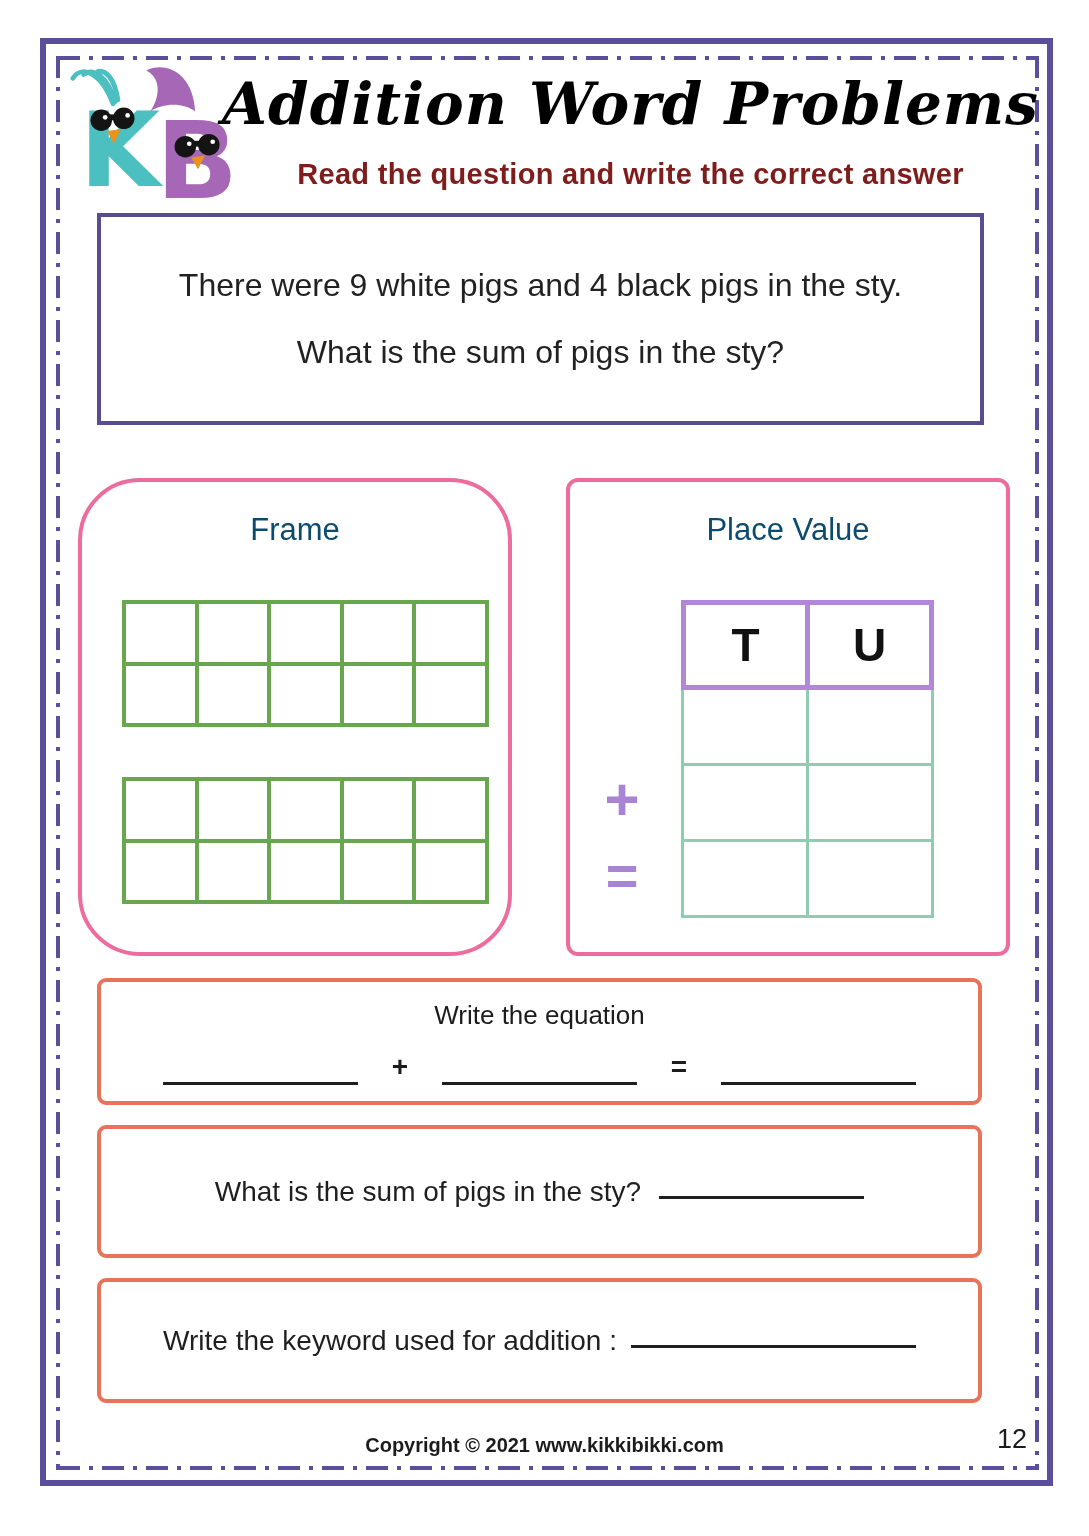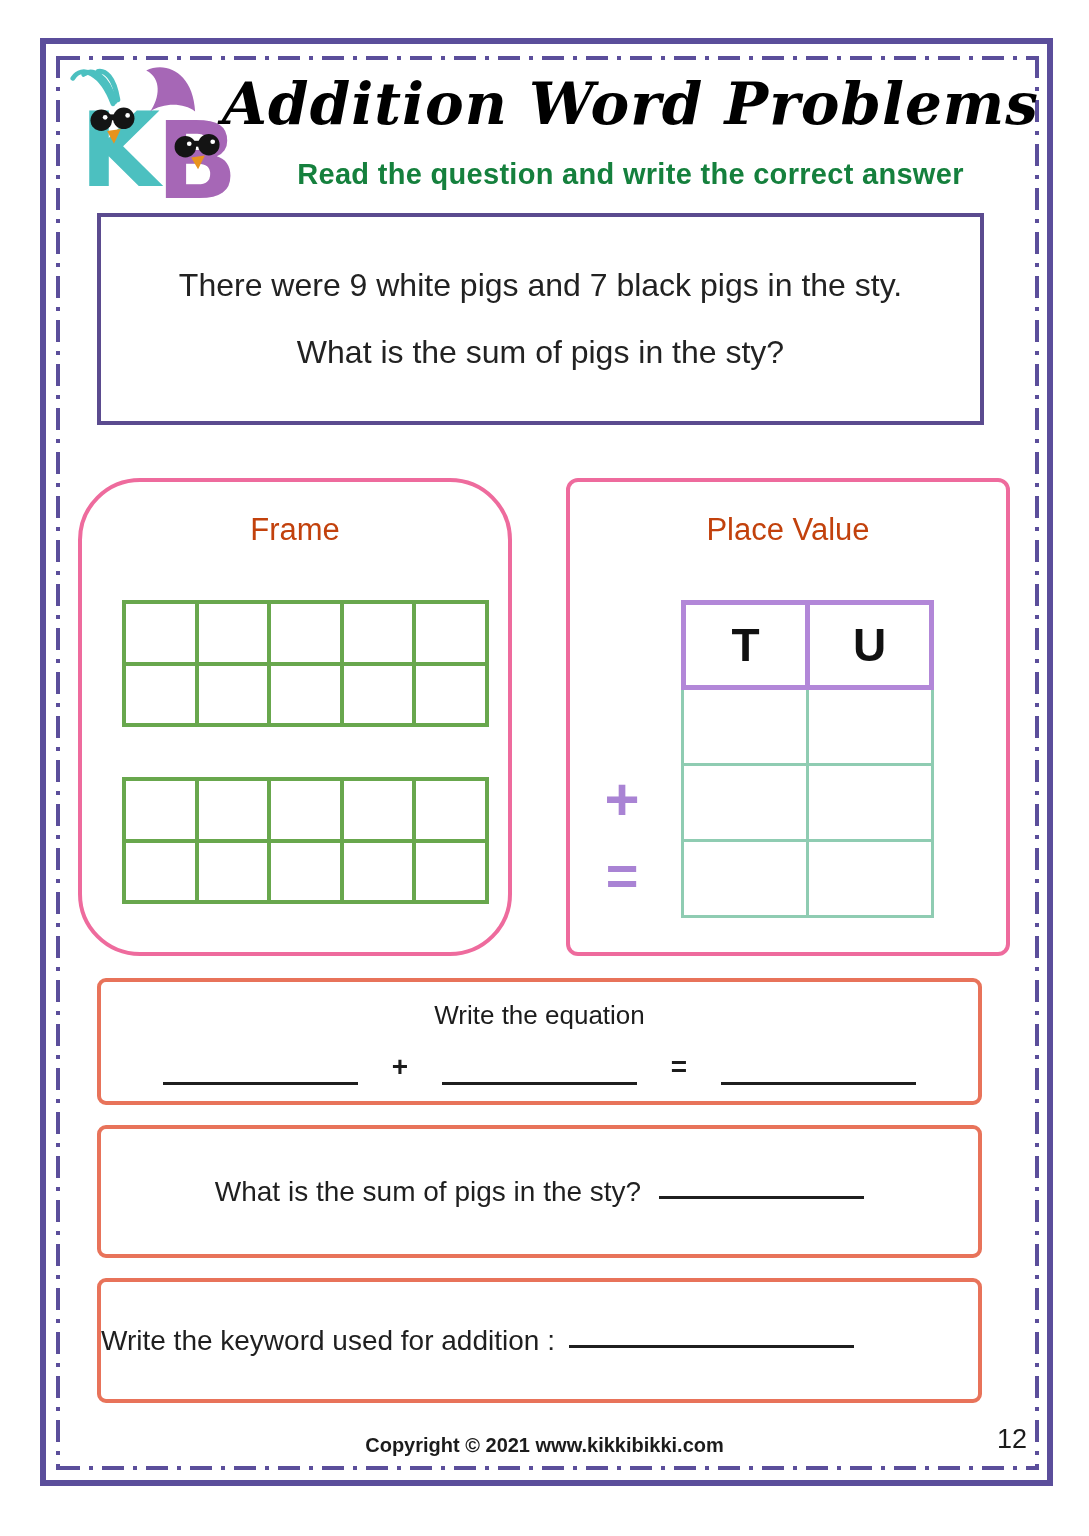--- a/index.html
+++ b/index.html
@@ -28,41 +28,41 @@
 
   
   .logo { position:absolute; left:68px; top:58px; width:176px; height:148px; }
   .title {
     position:absolute; left:220px; right:48px; top:70px; margin:0;
     text-align:center; font-family:"DejaVu Serif", serif; font-style:italic;
     font-weight:bold; font-size:58px; color:#000000; letter-spacing:1px;
   }
   .subtitle {
     position:absolute; left:220px; right:48px; top:158px;
-    text-align:center; font-size:29px; font-weight:bold; color:#15803d; letter-spacing:0.3px;
+    text-align:center; font-size:29px; font-weight:bold; color:#7f1d1d; letter-spacing:0.3px;
   }
 
   
   .question-box {
     position:absolute; left:97px; top:213px; width:879px; height:204px;
     border:4px solid #5b4b8f; background:#fff;
     display:flex; flex-direction:column; justify-content:center; align-items:center; gap:30px;
   }
   .question-box p { margin:0; font-size:32px; color:#222; }
 
   
   .panel {
     position:absolute; top:478px; height:470px;
     border:4px solid #ee6b9d; border-radius:62px; background:#fff;
   }
   .frame-panel { left:78px;  width:426px; }
   .pv-panel    { left:566px; width:436px;border-radius:12px; }
   .panel-title {
     position:absolute; left:0; right:0; top:30px;
-    text-align:center; font-size:31px; color:#c2410c;
+    text-align:center; font-size:31px; color:#0c4a6e;
   }
 
   
   .ten-frame {
     position:absolute; left:40px; width:367px; height:127px;
     display:grid; grid-auto-rows:1fr; background:#68a74d; padding:4px; gap:4px;
     box-sizing:border-box;
   }
   .tf-1 { top:118px; }
   .tf-2 { top:295px; }
@@ -102,21 +102,21 @@
     display:flex; justify-content:center; align-items:flex-end; gap:30px;
   }
   .blank { display:inline-block; border-bottom:3px solid #1f1f1f; }
   .blank-eq { width:195px; height:10px; }
   .eq-sym { font-size:28px; font-weight:bold; color:#1c1c1c; padding-bottom:2px; width:24px; text-align:center; }
 
   .sum-box { top:1125px; height:133px; display:flex; align-items:center; justify-content:center; gap:18px; }
   .sum-box .label { font-size:28px; }
   .blank-sum { width:205px; height:12px; }
 
-  .keyword-box { top:1278px; height:125px; display:flex; align-items:center; justify-content:flex-start; gap:14px; }
+  .keyword-box { top:1278px; height:125px; display:flex; align-items:center; justify-content:center; gap:14px; }
   .keyword-box .label { font-size:28px; }
   .blank-kw { width:285px; height:12px; }
 
   
   .copyright {
     position:absolute; left:0; right:0; top:1434px;
     text-align:center; font-size:20px; color:#1c1c1c;font-weight:bold;
   }
   .page-number {
     position:absolute; right:62px; top:1424px; font-size:27px; color:#1c1c1c;
@@ -159,21 +159,21 @@
         <circle cx="148" cy="85" r="2.4" fill="#ffffff"></circle>
         <polygon points="126,101 140,99 133,113" fill="#e8931d"></polygon>
       </g>
     </svg>
   </div>
 
   <h1 class="title">Addition Word Problems</h1>
   <div class="subtitle">Read the question and write the correct answer</div>
 
   <div class="question-box">
-    <p>There were 9 white pigs and 7 black pigs in the sty.</p>
+    <p>There were 9 white pigs and 4 black pigs in the sty.</p>
     <p>What is the sum of pigs in the sty?</p>
   </div>
 
   <div class="panel frame-panel">
     <div class="panel-title">Frame</div>
     <div class="ten-frame tf-1" style="grid-template-columns: repeat(5, 1fr);">
         <div class="tf-cell"></div>
         <div class="tf-cell"></div>
         <div class="tf-cell"></div>
         <div class="tf-cell"></div>

